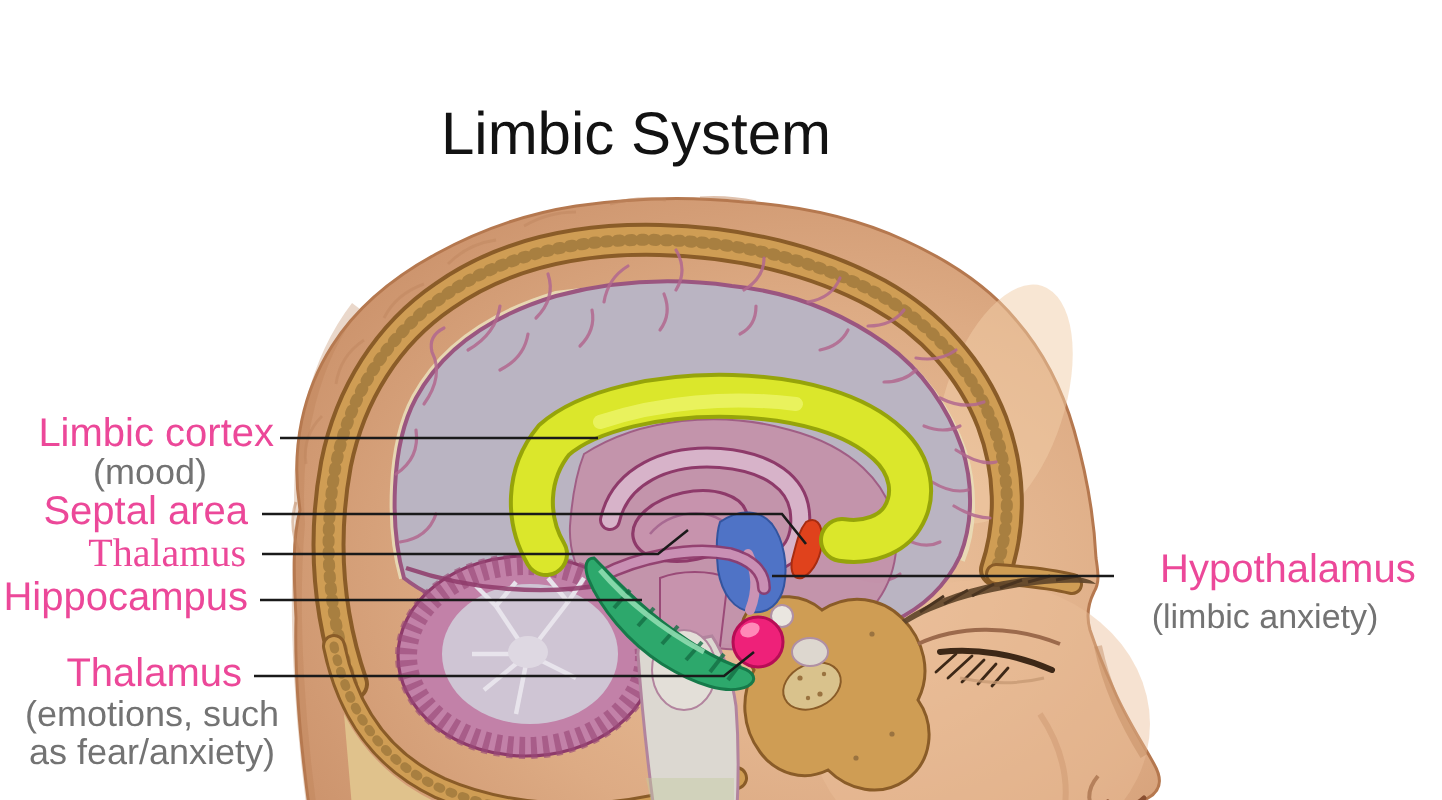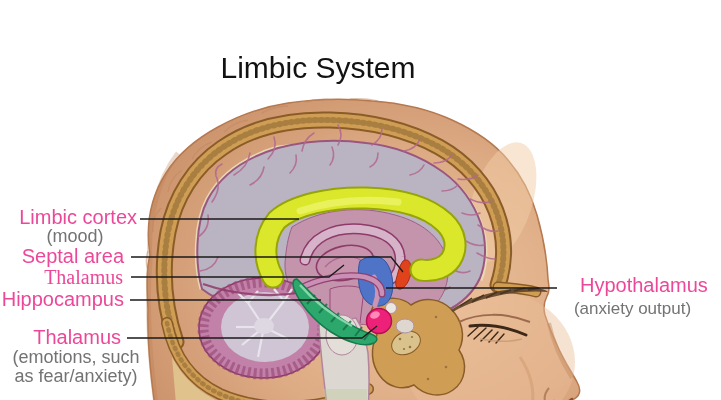--- a/index.html
+++ b/index.html
@@ -266,14 +266,14 @@
 
   <div class="lbl right th-main">Thalamus</div>
 
   <div class="lbl right hc-main">Hippocampus</div>
 
   <div class="lbl right am-main">Thalamus</div>
   <div class="note am-note1">(emotions, such</div>
   <div class="note am-note2">as fear/anxiety)</div>
 
   <div class="lbl hy-main">Hypothalamus</div>
-  <div class="note hy-note">(anxiety output)</div>
+  <div class="note hy-note">(limbic anxiety)</div>
 </div>
 
 </body></html>

